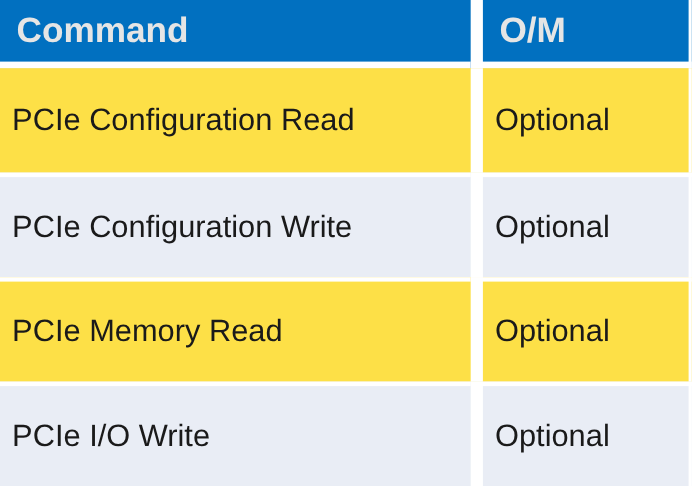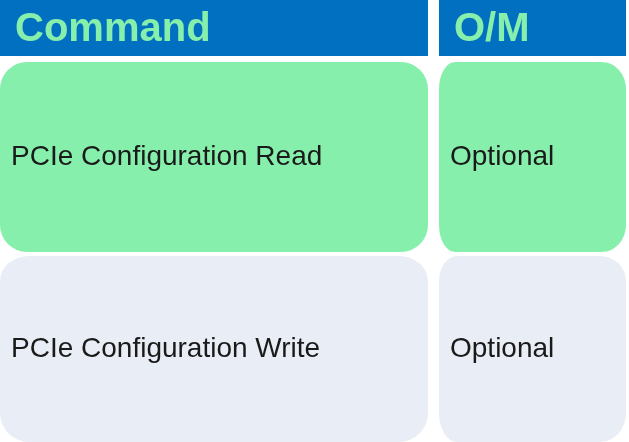--- a/index.html
+++ b/index.html
@@ -28,23 +28,23 @@
     vertical-align: middle;
     white-space: nowrap;
     overflow: hidden;
   }
   col.c1 { width: 428px; }
   col.c2 { width: 201px; }
 
   
   th {
     background: #0170C0;
-    color: #86efac;
+    color: #e5e5e5;
     font-weight: bold;
-    font-size: 40px;
+    font-size: 32px;
     text-align: left;
     height: 62px;
     padding: 0 0 2px 15px;
     border-bottom: 6px solid #ffffff;
   }
   th.col-om {
     border-left: 11px solid #ffffff;
     border-right: 3px solid #ffffff;
   }
 
@@ -55,22 +55,22 @@
     text-align: left;
     height: 58px;
     padding: 0 0 2px 11px;
     border-top: 4px solid #ffffff;
   }
   tr.first-data td { border-top: none; }
   td.col-om {
     border-left: 11px solid #ffffff;
     border-right: 3px solid #ffffff;
   }
-  tr.band-dark td  { background: #86efac; border-radius: 27px; }
-  tr.band-light td { background: #E9EDF5; border-radius: 29px; }
+  tr.band-dark td  { background: #fde047; }
+  tr.band-light td { background: #E9EDF5; }
 </style>
 </head>
 <body>
 
 <div class="stage">
   <table class="cmd-table">
     <colgroup>
       <col class="c1">
       <col class="c2">
     </colgroup>
@@ -82,15 +82,23 @@
     </thead>
     <tbody>
       <tr class="band-dark first-data">
         <td class="col-command">PCIe Configuration Read</td>
         <td class="col-om">Optional</td>
       </tr>
       <tr class="band-light">
         <td class="col-command">PCIe Configuration Write</td>
         <td class="col-om">Optional</td>
       </tr>
+      <tr class="band-dark">
+        <td class="col-command">PCIe Memory Read</td>
+        <td class="col-om">Optional</td>
+      </tr>
+      <tr class="band-light">
+        <td class="col-command">PCIe I/O Write</td>
+        <td class="col-om">Optional</td>
+      </tr>
     </tbody>
   </table>
 </div>
 
 </body></html>

